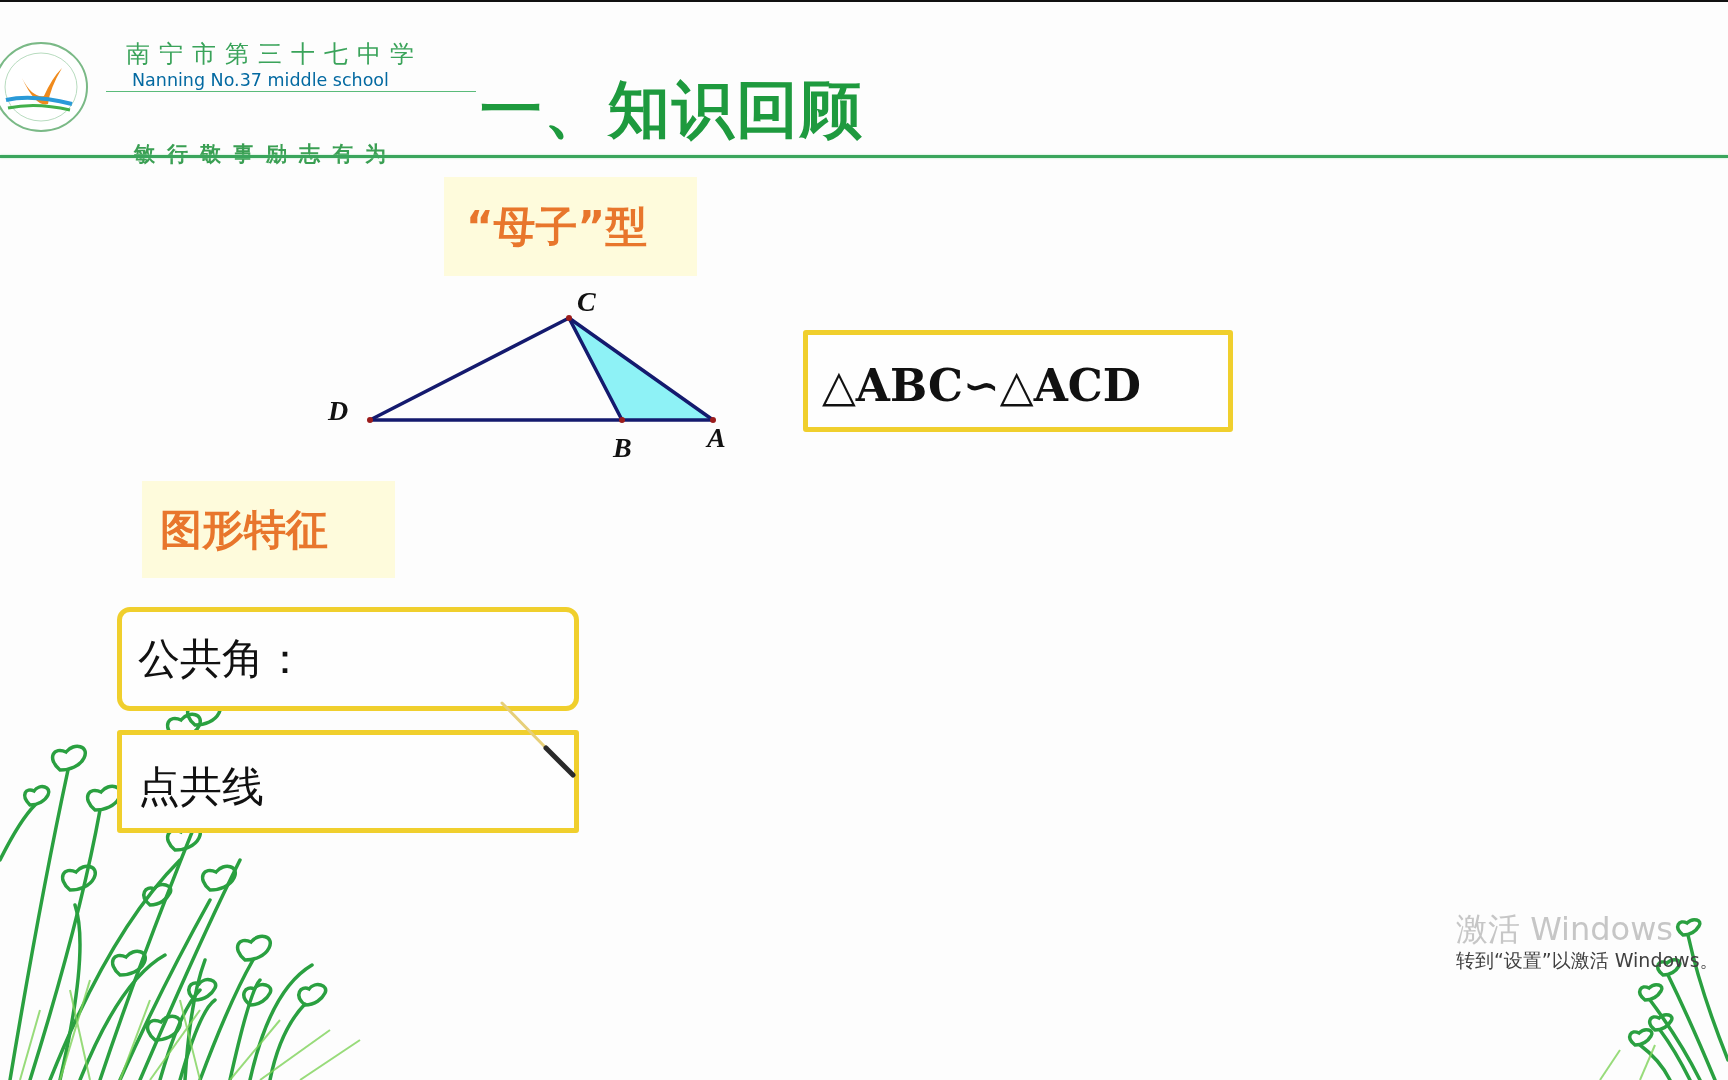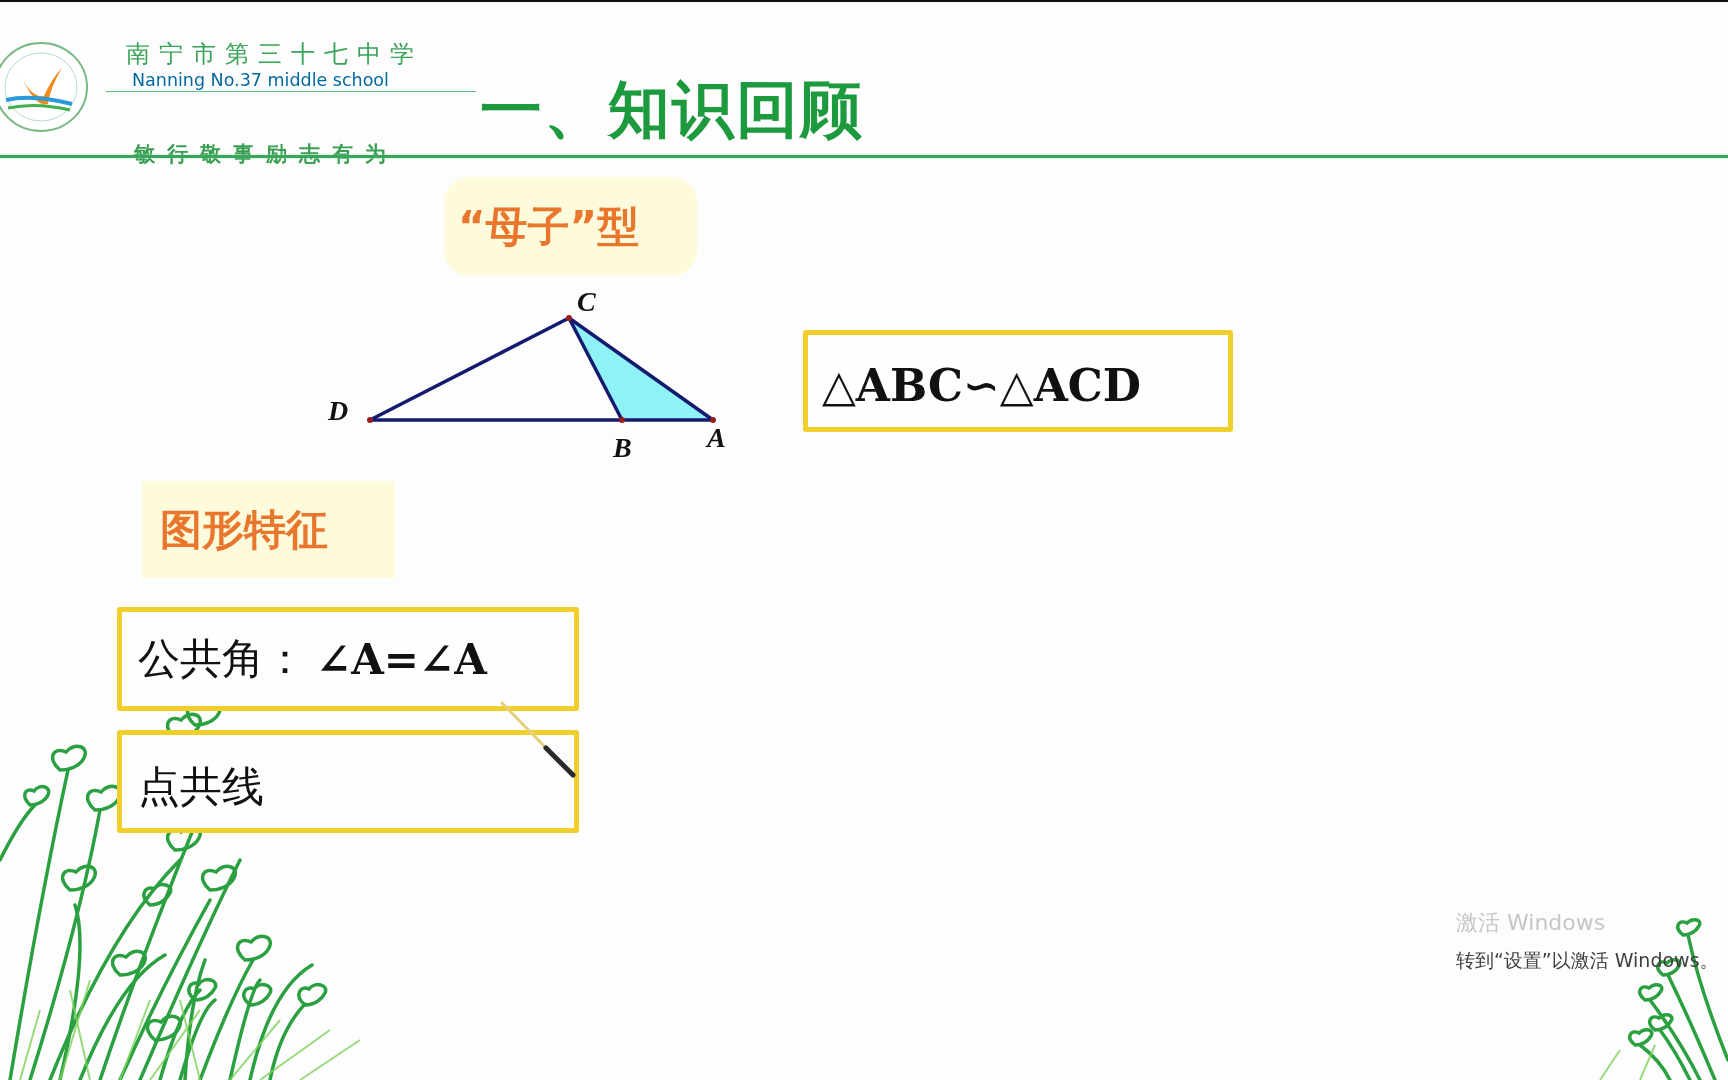--- a/index.html
+++ b/index.html
@@ -15,32 +15,32 @@
   .logo { left: -8px; top: 38px; width: 98px; height: 98px; }
   .school-cn { left: 126px; top: 38px; font-family: Liberation Serif, serif; font-size: 24px; color: #3aa35a; letter-spacing: 9px; white-space: nowrap; }
   .school-en { left: 132px; top: 70px; font-family: "DejaVu Sans", sans-serif; font-size: 17.5px; color: #0369a1; white-space: nowrap; }
   .school-rule { left: 106px; top: 91px; width: 370px; height: 1px; background: #5bbb7a; }
   .school-motto { left: 134px; top: 100px; font-family: "DejaVu Serif", serif; font-size: 21px; font-weight: bold; color: #3a9f53; letter-spacing: 12px; white-space: nowrap; margin-top: 40px; }
   .slide-title { left: 480px; top: 68px; font-family: Liberation Sans, sans-serif; font-size: 62px; font-weight: bold; color: #1e9a3e; white-space: nowrap; letter-spacing: 2px; }
   .header-divider { left: 0; top: 155px; width: 1728px; height: 3px; background: #3aa55c; box-shadow: 0 0 2px #9fe3b4; }
 
   
   .tag { background: #fefbdc; color: #e8762c; font-family: "DejaVu Sans", sans-serif; font-weight: bold; display: flex; align-items: center; }
-  .tag-muzi { left: 444px; top: 177px; width: 253px; height: 99px; font-size: 42px; padding-left: 14px; box-sizing: border-box; border-radius: 25px; }
+  .tag-muzi { left: 444px; top: 177px; width: 253px; height: 99px; font-size: 42px; padding-left: 22px; box-sizing: border-box; }
   .tag-features { left: 142px; top: 481px; width: 253px; height: 97px; font-size: 42px; padding-left: 18px; box-sizing: border-box; }
 
   
   .ybox { border: 5px solid #f0cf2d; border-radius: 3px; background: #fefefe; box-sizing: border-box; display: flex; align-items: center; color: #111; white-space: nowrap; }
   .box-similar { left: 803px; top: 330px; width: 430px; height: 102px; font-size: 44px; font-weight: bold; padding-left: 14px; padding-top: 8px; }
-  .box-angle { left: 117px; top: 607px; width: 462px; height: 104px; font-size: 42px; padding-left: 16px; padding-top: 0; }
+  .box-angle { left: 117px; top: 607px; width: 462px; height: 104px; font-size: 42px; padding-left: 16px; padding-top: 0; border-radius: 13px; }
   .box-collinear { left: 117px; top: 730px; width: 462px; height: 103px; font-size: 42px; padding-left: 16px; padding-top: 10px; }
   .b { font-weight: bold; }
 
   
-  .wm1 { left: 1456px; top: 908px; font-family: "DejaVu Sans", sans-serif; font-size: 22px; color: #c6c6c6; white-space: nowrap; }
+  .wm1 { left: 1456px; top: 908px; font-family: "DejaVu Sans", sans-serif; font-size: 32px; color: #c6c6c6; white-space: nowrap; }
   .wm2 { left: 1456px; top: 948px; font-family: "DejaVu Sans", sans-serif; font-size: 19px; color: #404040; white-space: nowrap; }
 
   .svg-layer { position: absolute; left: 0; top: 0; }
 </style>
 </head>
 <body>
 
 <div class="top-strip"></div>
 
 <svg class="svg-layer" width="1728" height="1080">
@@ -148,21 +148,20 @@
 <div class="abs ybox box-similar">
   <span>△ABC∽△ACD</span>
 </div>
 
 <div class="abs tag tag-features">
   <span>图形特征</span>
 </div>
 
 <div class="abs ybox box-angle">
   <span>公共角：</span>
-  <span class="b" style="margin-left:10px">∠A=∠A</span>
 </div>
 
 <div class="abs ybox box-collinear">
   <span>点</span>
   <span>共线</span>
 </div>
 
 <svg class="svg-layer" width="1728" height="1080">
   <line x1="502" y1="703" x2="546" y2="748" stroke="#e6cf7a" stroke-width="3" stroke-linecap="round"></line>
   <line x1="546" y1="748" x2="573" y2="775" stroke="#2a2a2a" stroke-width="5" stroke-linecap="round"></line>

